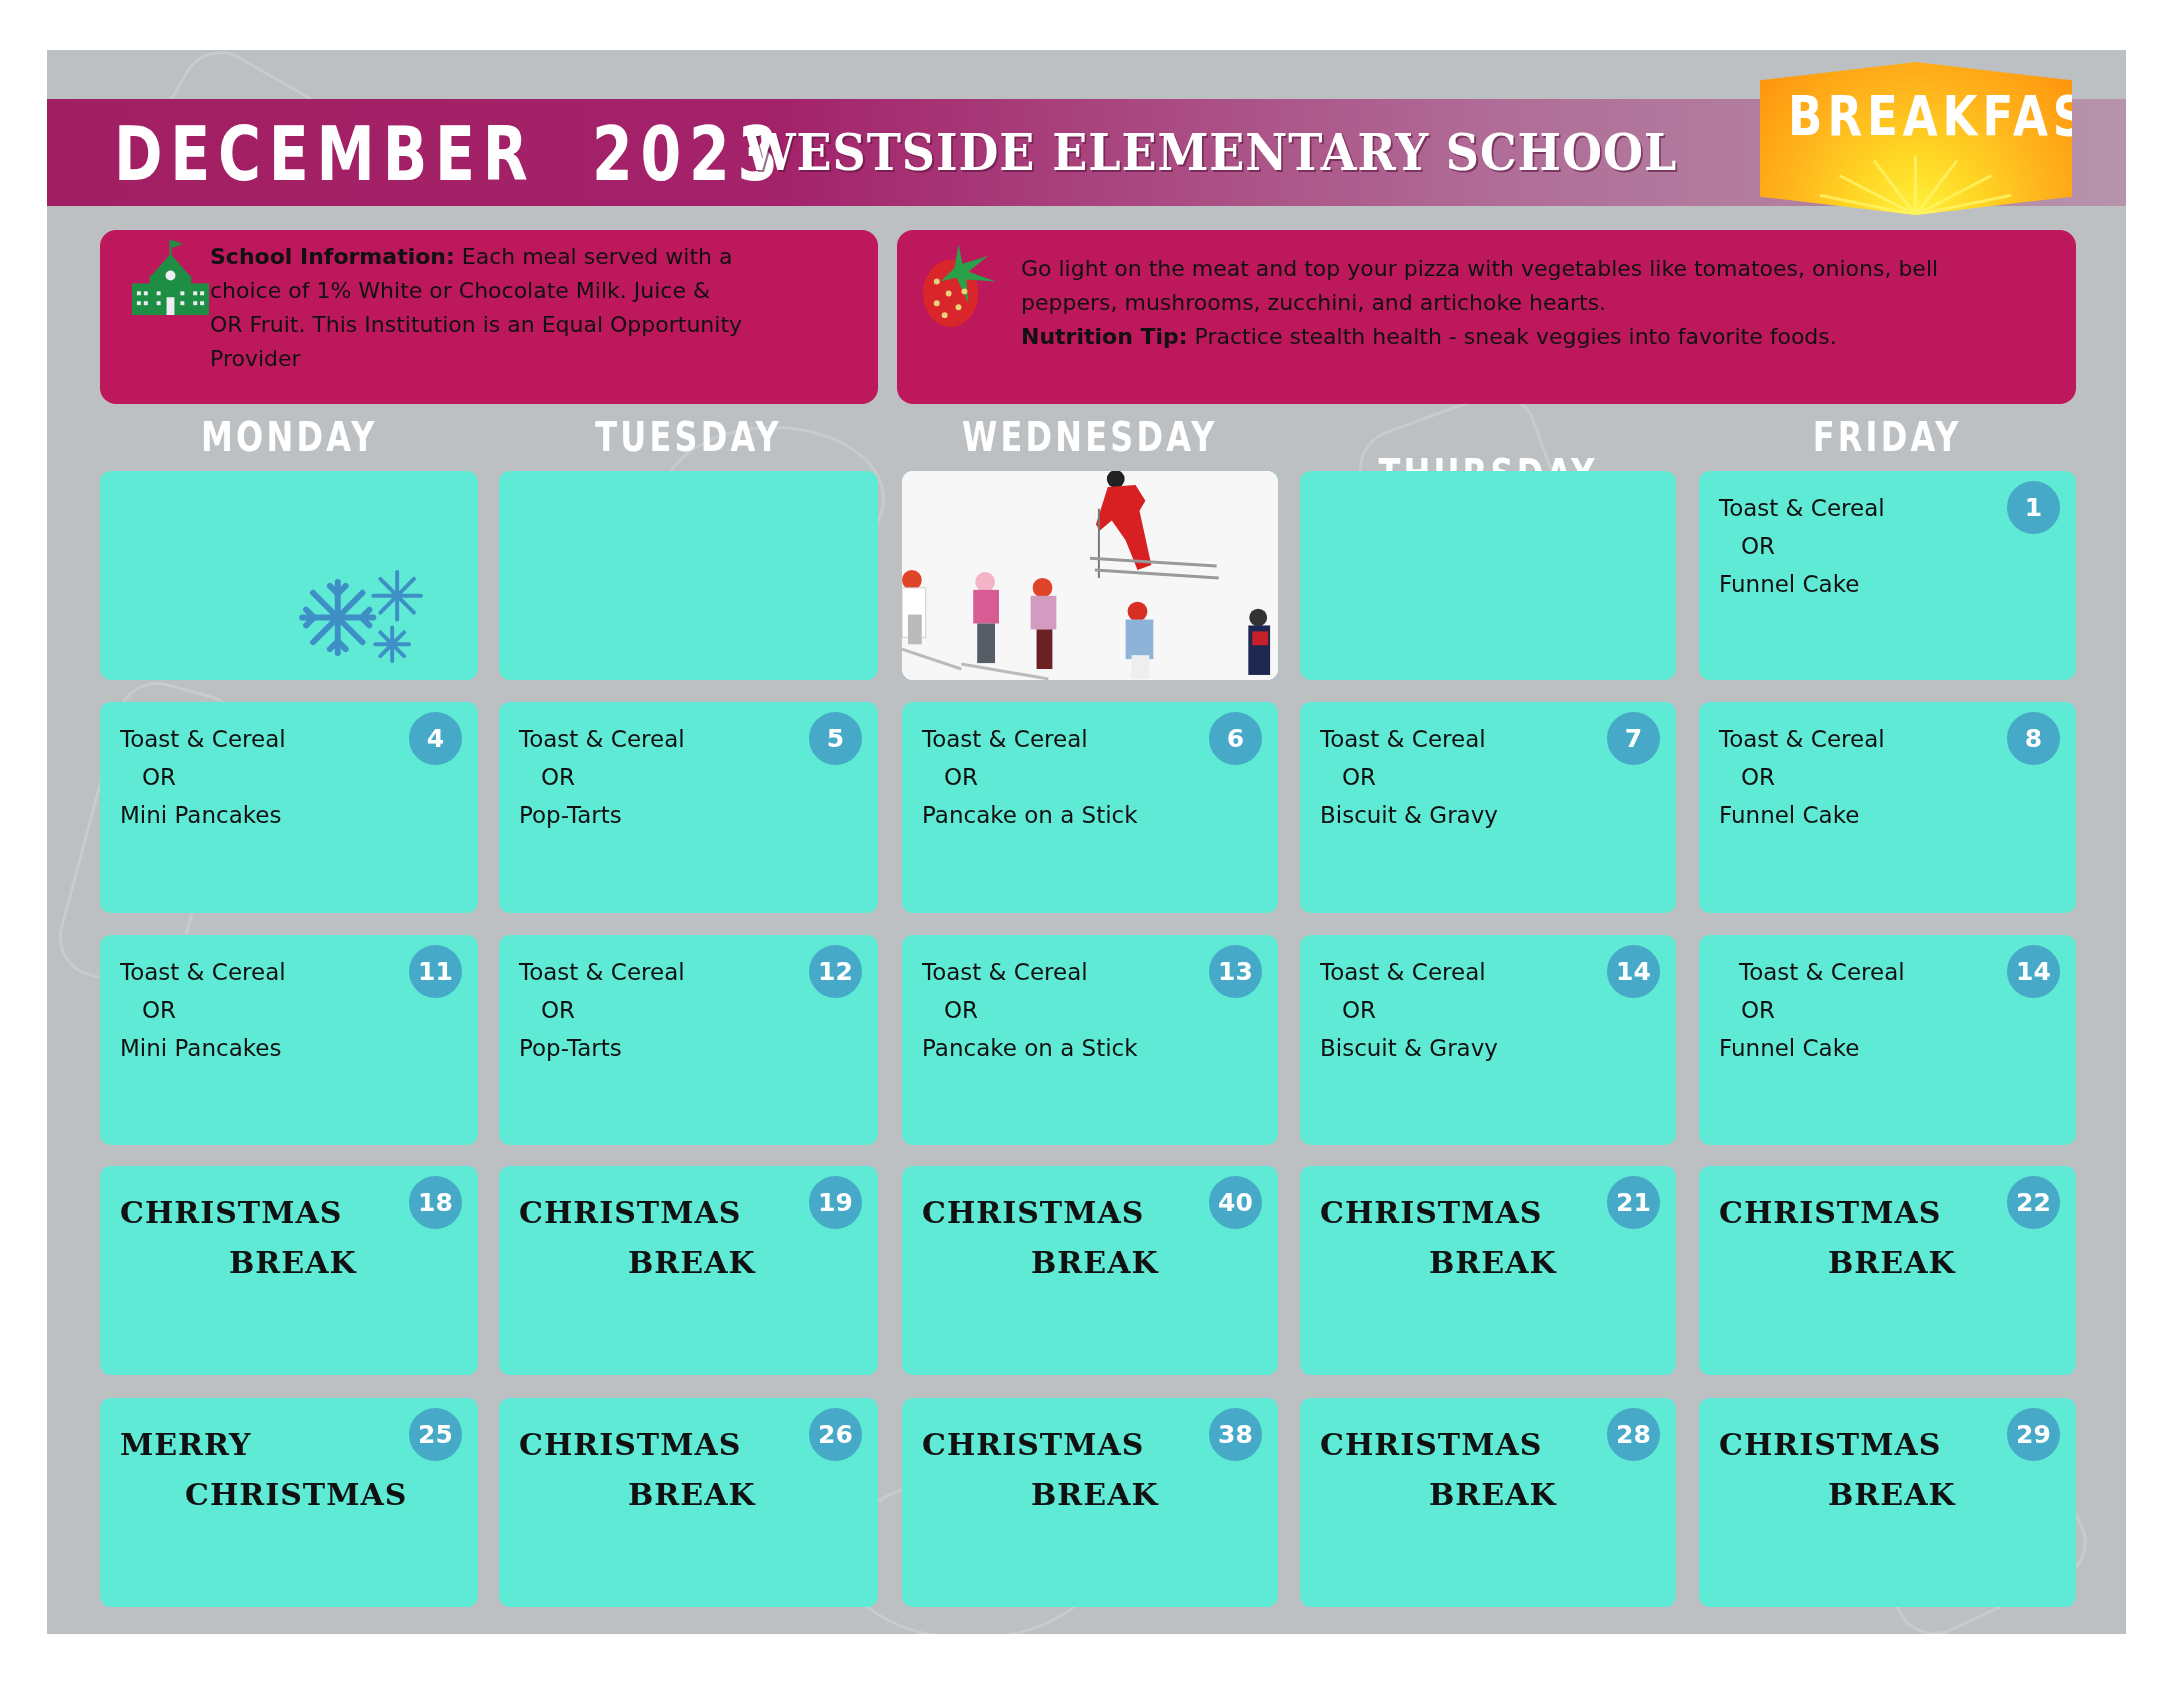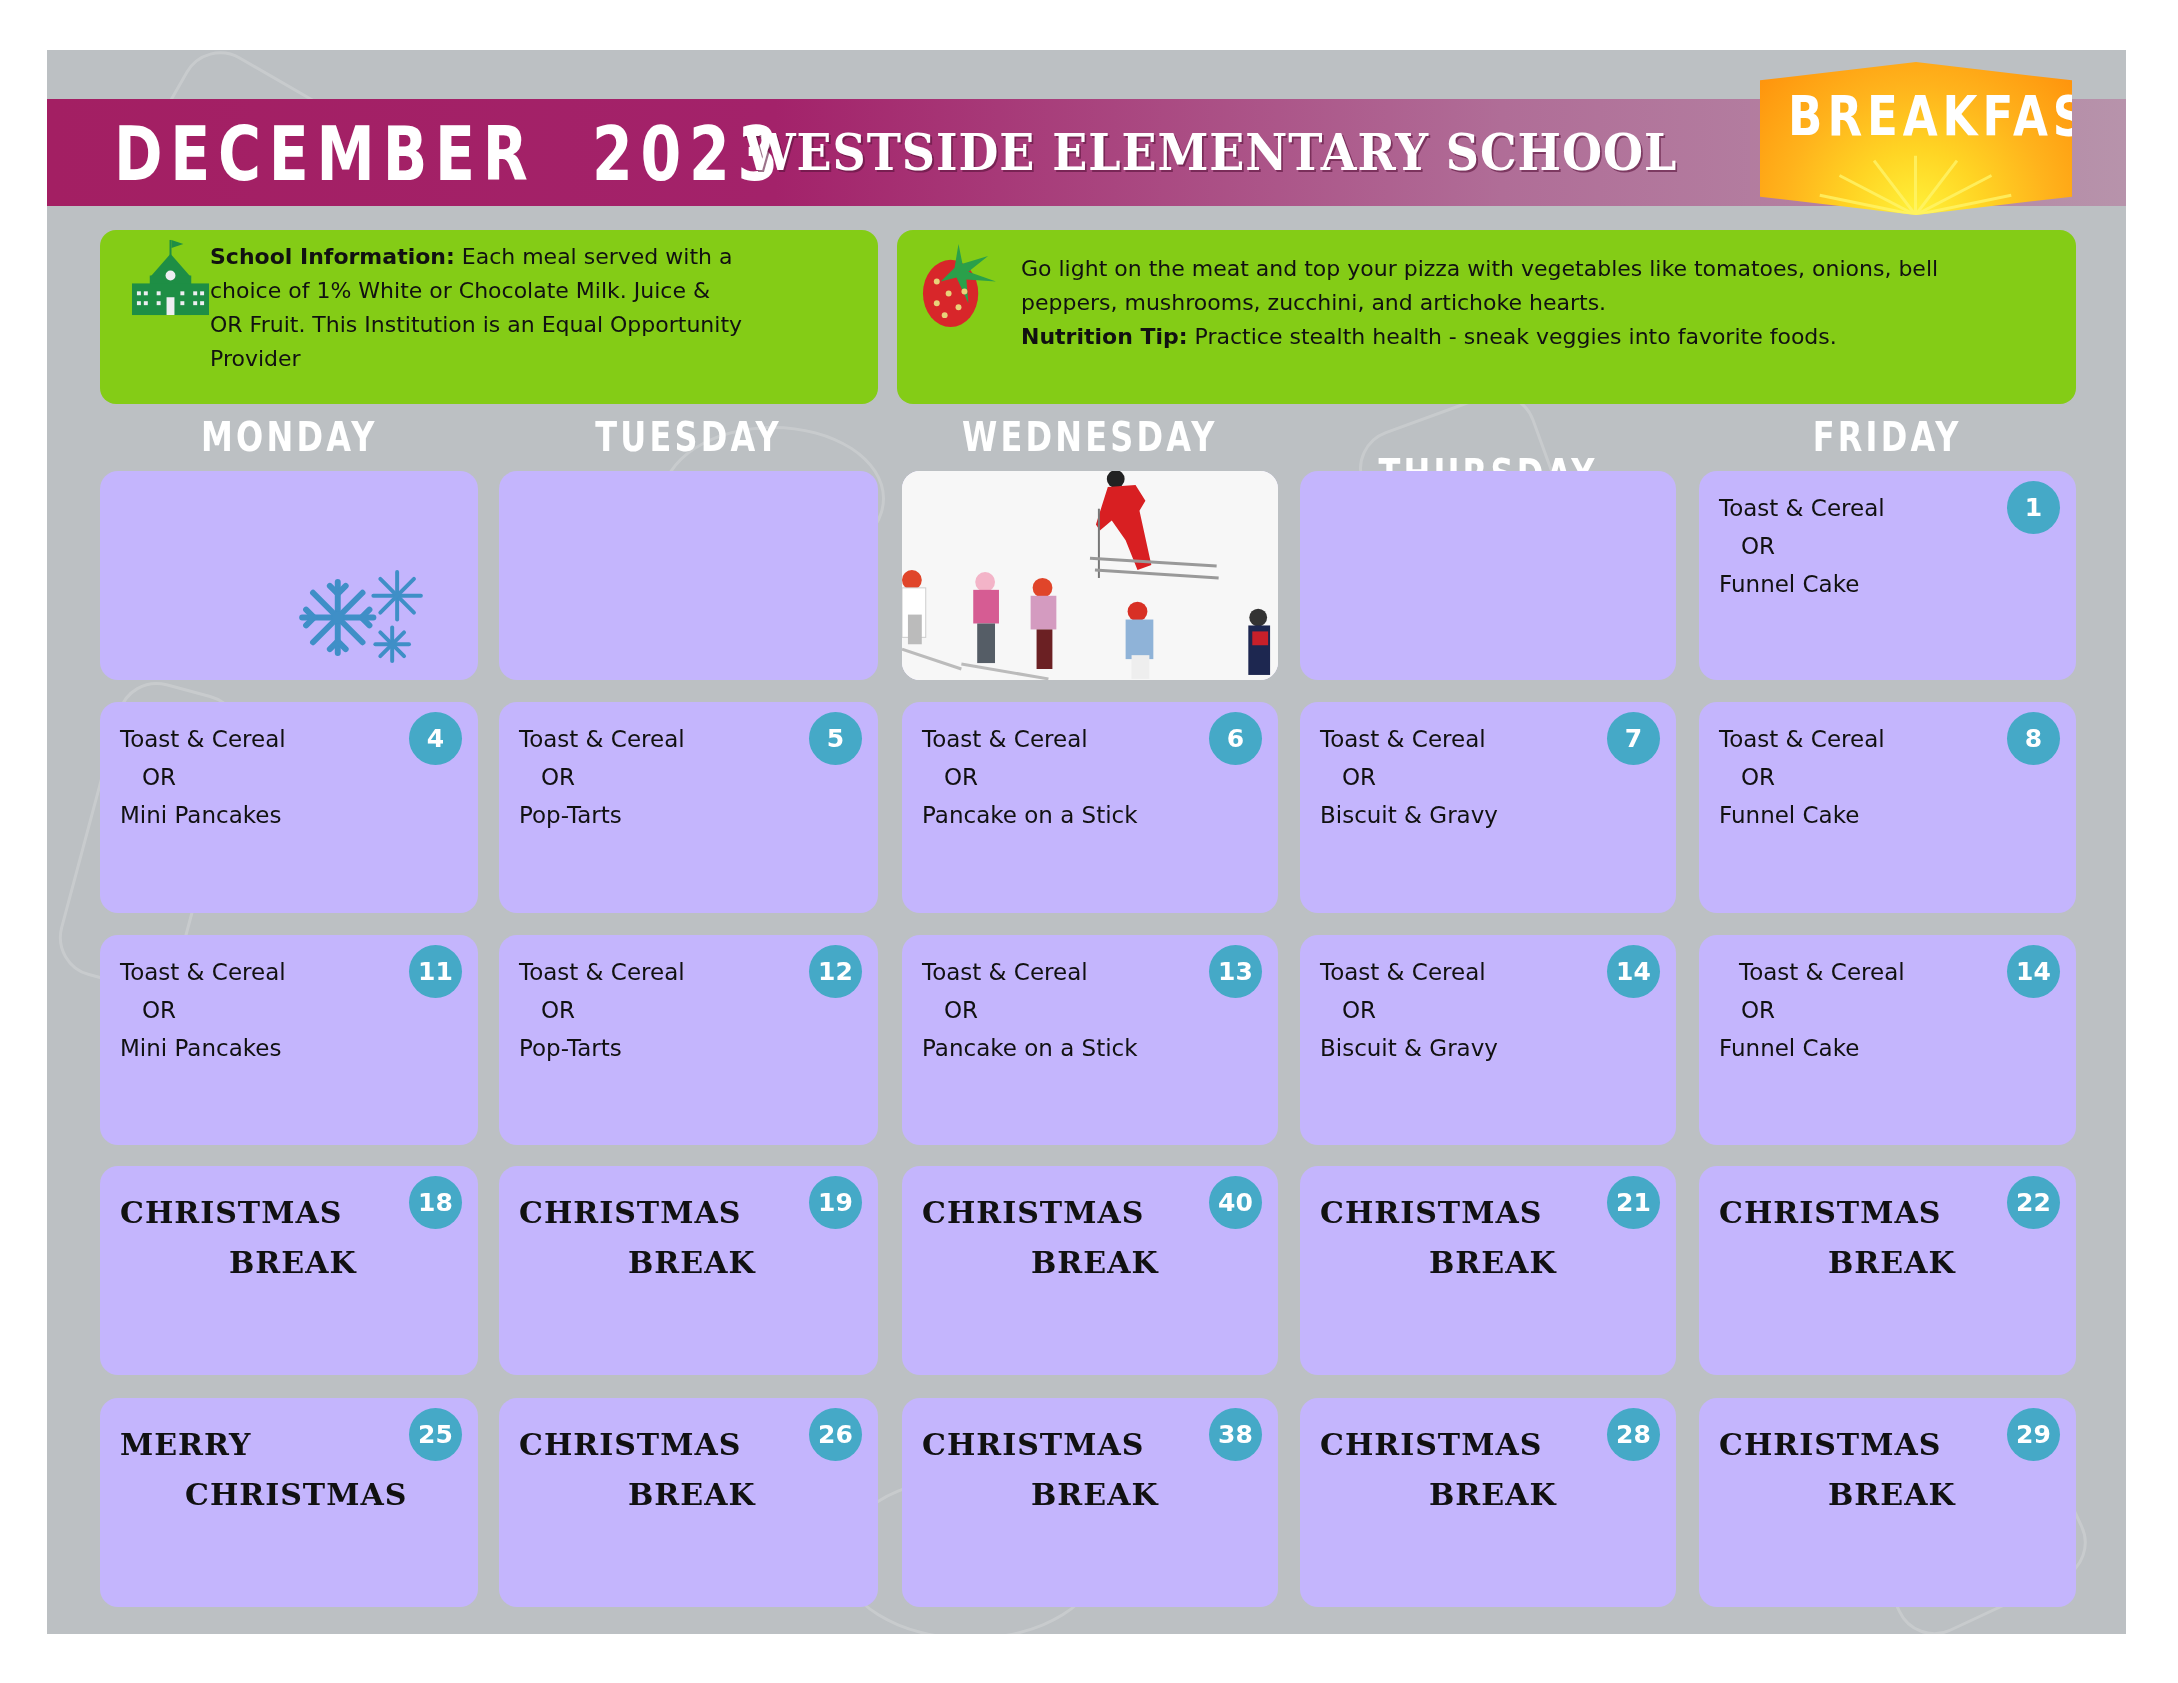--- a/index.html
+++ b/index.html
@@ -6,26 +6,26 @@
   body { width:2178px; height:1683px; background:#ffffff; position:relative; overflow:hidden; font-family:"DejaVu Sans", sans-serif; }
   .frame { position:absolute; left:47px; top:50px; width:2079px; height:1584px; background:#bcc0c3; overflow:hidden; }
   .doodle { position:absolute; border:3px solid rgba(255,255,255,0.18); border-radius:40px; }
   .banner { position:absolute; left:47px; top:99px; width:2079px; height:107px; background:linear-gradient(90deg,#a31f63 0%,#a3226a 35%,#b06d97 70%,#b793ab 100%); }
   .month { position:absolute; left:114px; top:107px; font-family:"DejaVu Sans", sans-serif; font-weight:bold; font-size:75px; color:#ffffff; letter-spacing:10px; transform:scaleX(0.78); transform-origin:left center; white-space:nowrap; line-height:95px; }
   .school { position:absolute; left:744px; top:123px; font-family:"DejaVu Serif", serif; font-weight:bold; font-size:50px; color:#ffffff; letter-spacing:1px; transform:scaleX(0.92); transform-origin:left center; white-space:nowrap; text-shadow:2px 2px 0 rgba(90,20,60,0.6); }
   .bfast { position:absolute; left:1760px; top:62px; width:312px; height:153px;
     clip-path:polygon(0 12%, 50% 0, 100% 12%, 100% 88%, 50% 100%, 0 88%);
     background:radial-gradient(ellipse at 50% 100%, #fff23a 0%, #ffd524 30%, #ffb31c 60%, #ff8f0a 100%); }
   .bfast-text { position:absolute; left:0; right:0; top:22px; text-align:center; font-weight:bold; font-size:55px; color:#ffffff; letter-spacing:6px; transform:scaleX(0.82); }
-  .info { position:absolute; top:230px; height:174px; background:#84cc16; border-radius:16px; }
+  .info { position:absolute; top:230px; height:174px; background:#be185d; border-radius:16px; }
   .info p { margin:0; font-family:"DejaVu Sans", sans-serif; font-size:22px; line-height:34px; color:#111; }
   .info b { font-weight:bold; }
   .dayhead { position:absolute; top:414px; height:50px; text-align:center; font-weight:bold; font-size:40px; color:#ffffff; letter-spacing:4px; }
   .dayhead span { display:inline-block; transform:scaleX(0.8); }
-  .card { position:absolute; background:#c4b5fd; border-radius:18px; overflow:hidden; }
+  .card { position:absolute; background:#5eead4; border-radius:11px; overflow:hidden; }
   .menu { position:absolute; left:20px; top:18px; font-size:23px; line-height:38px; color:#111; }
   .menu .or { padding-left:22px; }
   .badge { position:absolute; top:10px; right:16px; width:53px; height:53px; border-radius:50%; background:#45a9c7; color:#fff; font-weight:bold; font-size:25px; text-align:center; line-height:53px; }
   .holiday { position:absolute; left:20px; top:22px; font-family:"DejaVu Serif", serif; font-weight:bold; font-size:30px; line-height:50px; color:#111; letter-spacing:1px; }
   .holiday .l2 { padding-left:109px; }
   .holiday .l2b { padding-left:65px; }
   .ski { position:absolute; inset:0; background:#fbfbfb; }
 </style>
 </head>
 <body>

